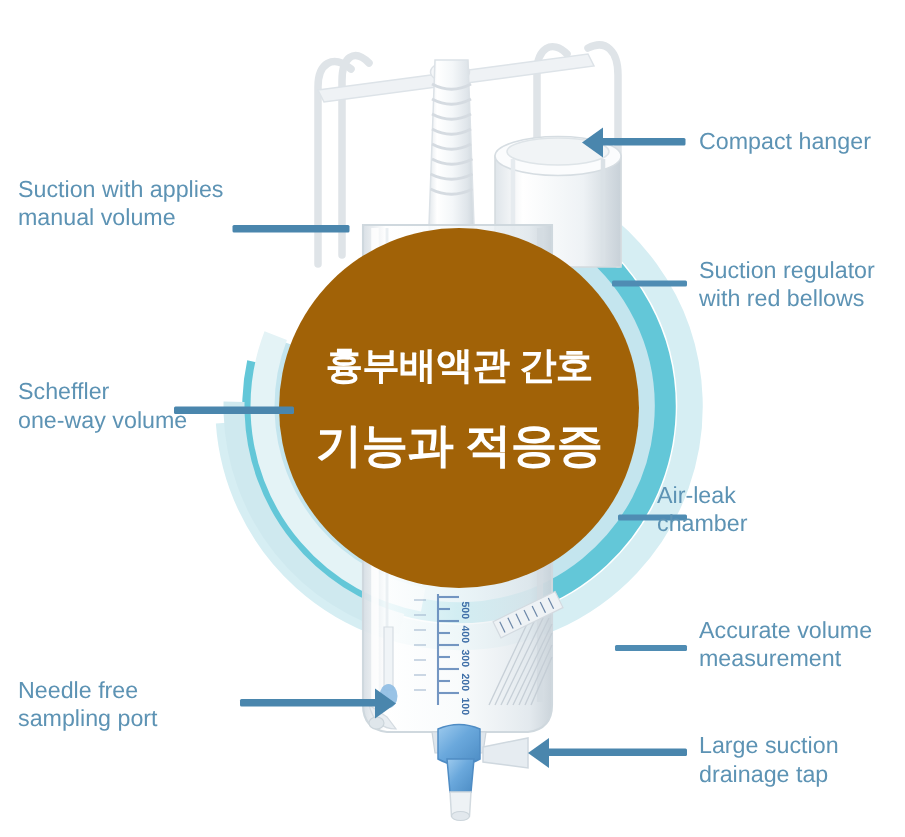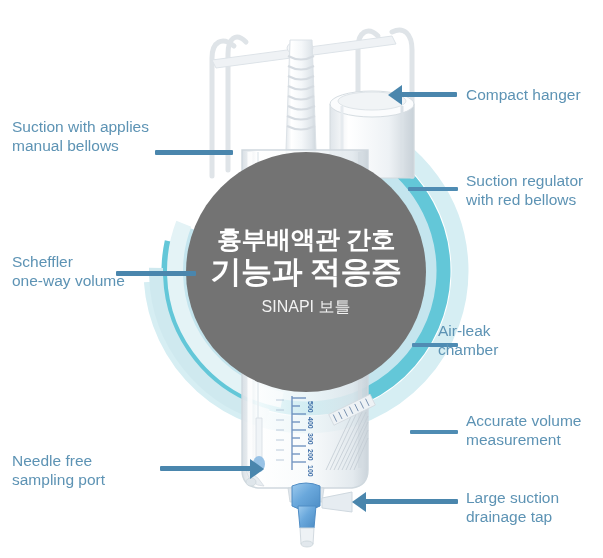--- a/index.html
+++ b/index.html
@@ -2,23 +2,24 @@
 <html><head>
 <meta charset="utf-8">
 <style>
   html,body{margin:0;padding:0;background:#fff;}
   body{width:603px;height:558px;overflow:hidden;font-family:"Liberation Sans",sans-serif;}
   #stage{position:relative;width:603px;height:558px;background:#ffffff;overflow:hidden;}
 
   
   #hero-circle{
     position:absolute;left:186px;top:152px;width:240px;height:240px;
-    border-radius:50%;background:#737373;
+    border-radius:50%;background:#a16207;
     display:flex;flex-direction:column;align-items:center;justify-content:center;
     z-index:40;
+    gap:20px;
   }
   #hero-l1,#hero-l2{
     color:#ffffff;font-weight:bold;letter-spacing:-0.5px;white-space:nowrap;
     text-align:center;line-height:1.08;
   }
   #hero-l1{font-size:25px;}
   #hero-l2{font-size:31px;margin-top:2px;}
   #hero-l3{color:#f2f2f2;font-size:16px;margin-top:9px;white-space:nowrap;}
 
   
@@ -209,26 +210,25 @@
       <path d="M322 498 L352 492 L352 512 L322 508 Z" fill="#e6ecf1" stroke="#cfd8df" stroke-width="1"></path>
       <path d="M298 506 L316 506 L314 528 L300 528 Z" fill="url(#tapG)" stroke="#4f8cc4" stroke-width="1"></path>
       <path d="M300 528 L314 528 L313 544 L301 544 Z" fill="#eef2f5" stroke="#d2dae0" stroke-width="1"></path>
       <ellipse cx="307" cy="544" rx="6" ry="3" fill="#e2e8ed" stroke="#ccd5db" stroke-width="0.8"></ellipse>
     </g>
   </svg>
 
   <div id="hero-circle">
     <div id="hero-l1">흉부배액관 간호</div>
     <div id="hero-l2">기능과 적응증</div>
-    <div id="hero-l3">SINAPI 보틀</div>
   </div>
 
   <div class="callout left" style="left:12px;top:118px;">
     <div>Suction with applies</div>
-    <div>manual bellows</div>
+    <div>manual volume</div>
   </div>
   <div class="lead" style="left:155px;top:150px;width:78px;"></div>
 
   <div class="callout left" style="left:12px;top:253px;">
     <div>Scheffler</div>
     <div>one-way volume</div>
   </div>
   <div class="lead" style="left:116px;top:271px;width:80px;"></div>
 
   <div class="callout left" style="left:12px;top:452px;">

